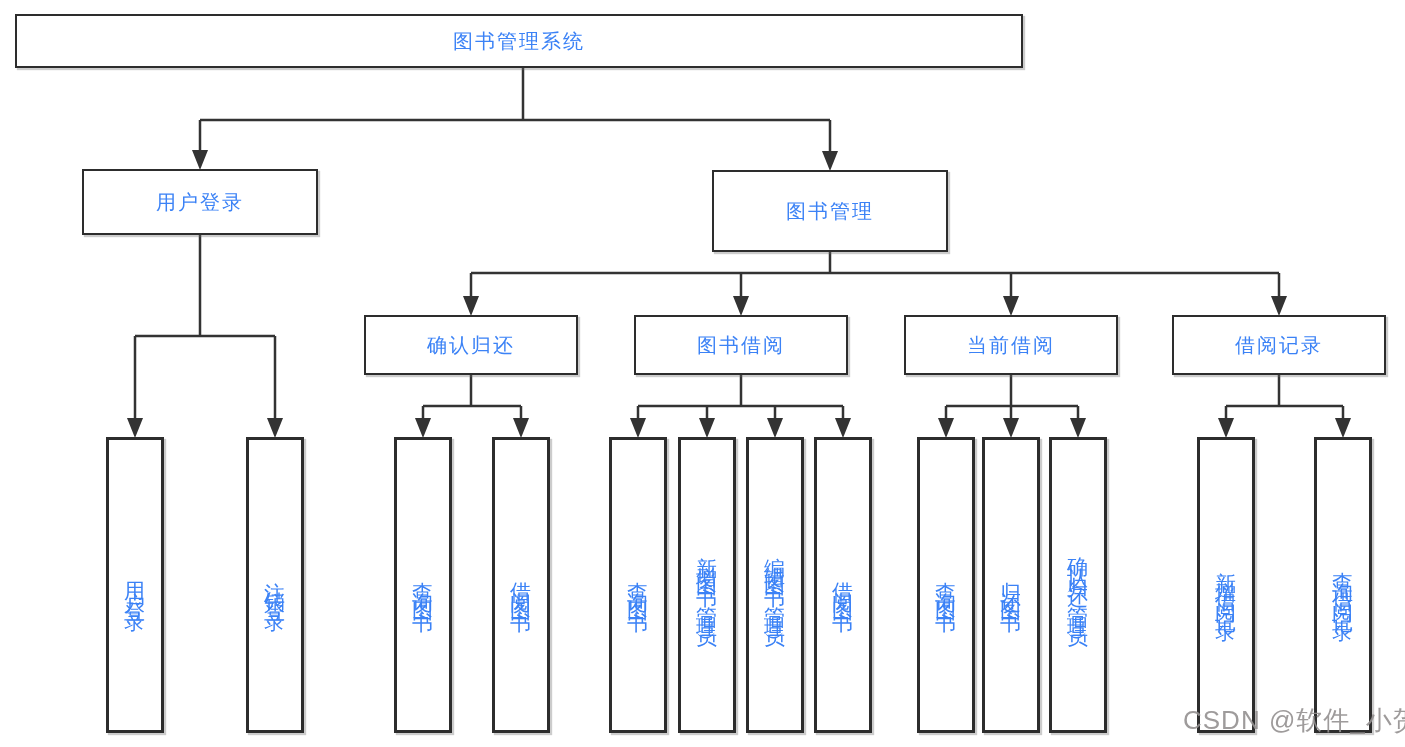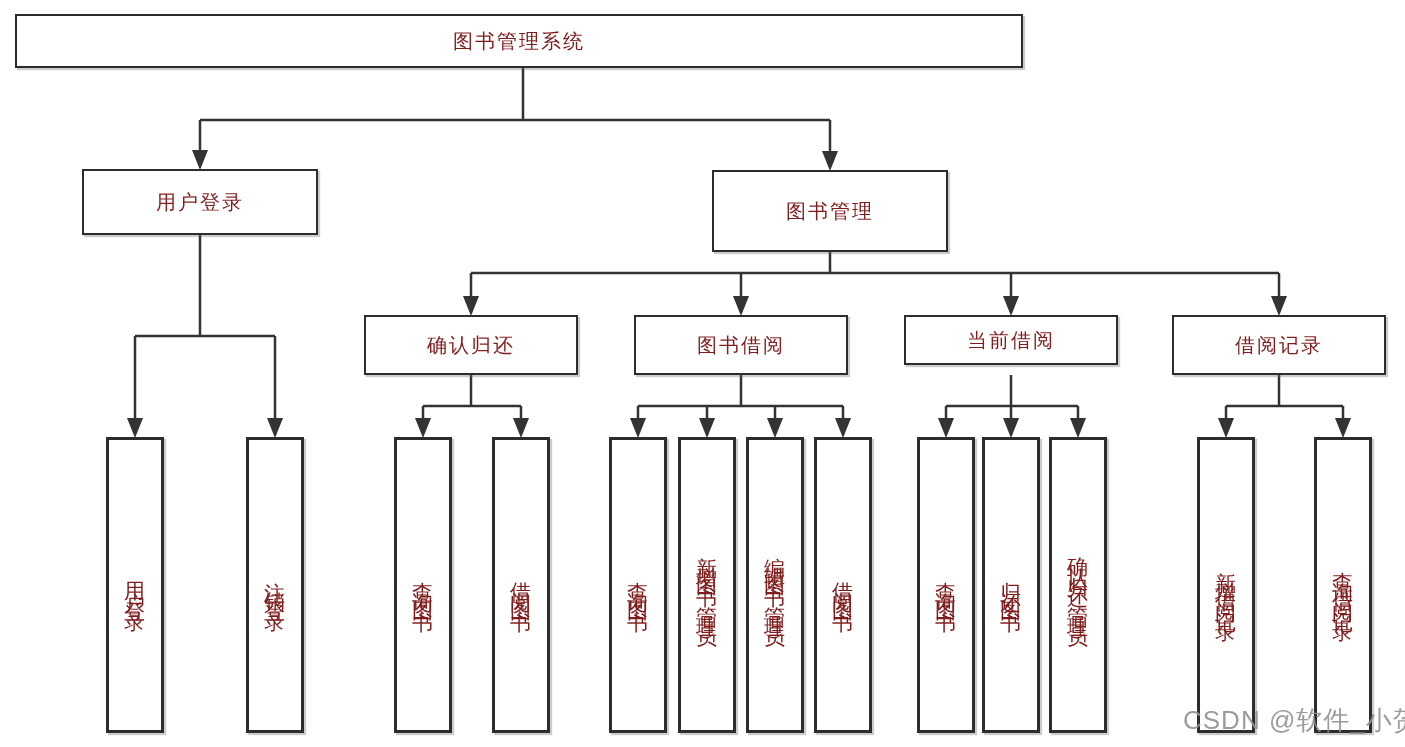--- a/index.html
+++ b/index.html
@@ -30,21 +30,21 @@
     box-sizing: border-box;
     background: #ffffff;
     border: 2.5px solid #2d2d2d;
     display: flex;
     align-items: center;
     justify-content: center;
     box-shadow: 2px 2px 1px rgba(110,110,110,0.35);
     z-index: 2;
   }
   .box .lbl {
-    color: #7f1d1d;
+    color: #3b82f6;
     font-size: 20px;
     letter-spacing: 2px;
     white-space: nowrap;
   }
   .leaf { border-width: 3px; }
   .leaf .lbl {
     writing-mode: vertical-rl;
     text-orientation: mixed;
     font-size: 21px;
     letter-spacing: 10px;
@@ -139,21 +139,21 @@
   <div class="box" style="left:712px; top:170px; width:236px; height:82px;">
     <span class="lbl">图书管理</span>
   </div>
 
   <div class="box" style="left:364px; top:315px; width:214px; height:60px;">
     <span class="lbl">确认归还</span>
   </div>
   <div class="box" style="left:634px; top:315px; width:214px; height:60px;">
     <span class="lbl">图书借阅</span>
   </div>
-  <div class="box" style="left:904px; top:315px; width:214px; height:50px;align-items:center;">
+  <div class="box" style="left:904px; top:315px; width:214px; height:60px;align-items:center;">
     <span class="lbl">当前借阅</span>
   </div>
   <div class="box" style="left:1172px; top:315px; width:214px; height:60px;">
     <span class="lbl">借阅记录</span>
   </div>
 
   <div class="box leaf" style="left:106px; top:437px; width:58px; height:296px;">
     <span class="lbl">用户登录</span>
   </div>
   <div class="box leaf" style="left:246px; top:437px; width:58px; height:296px;">

